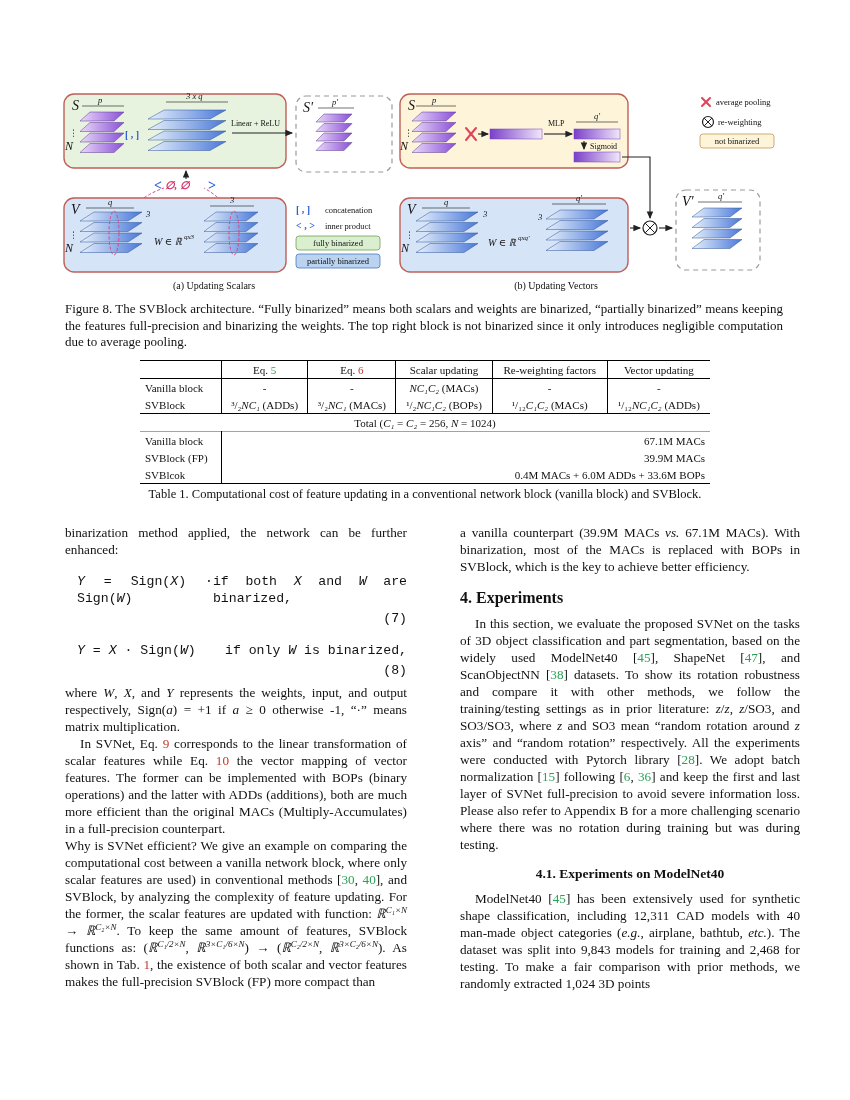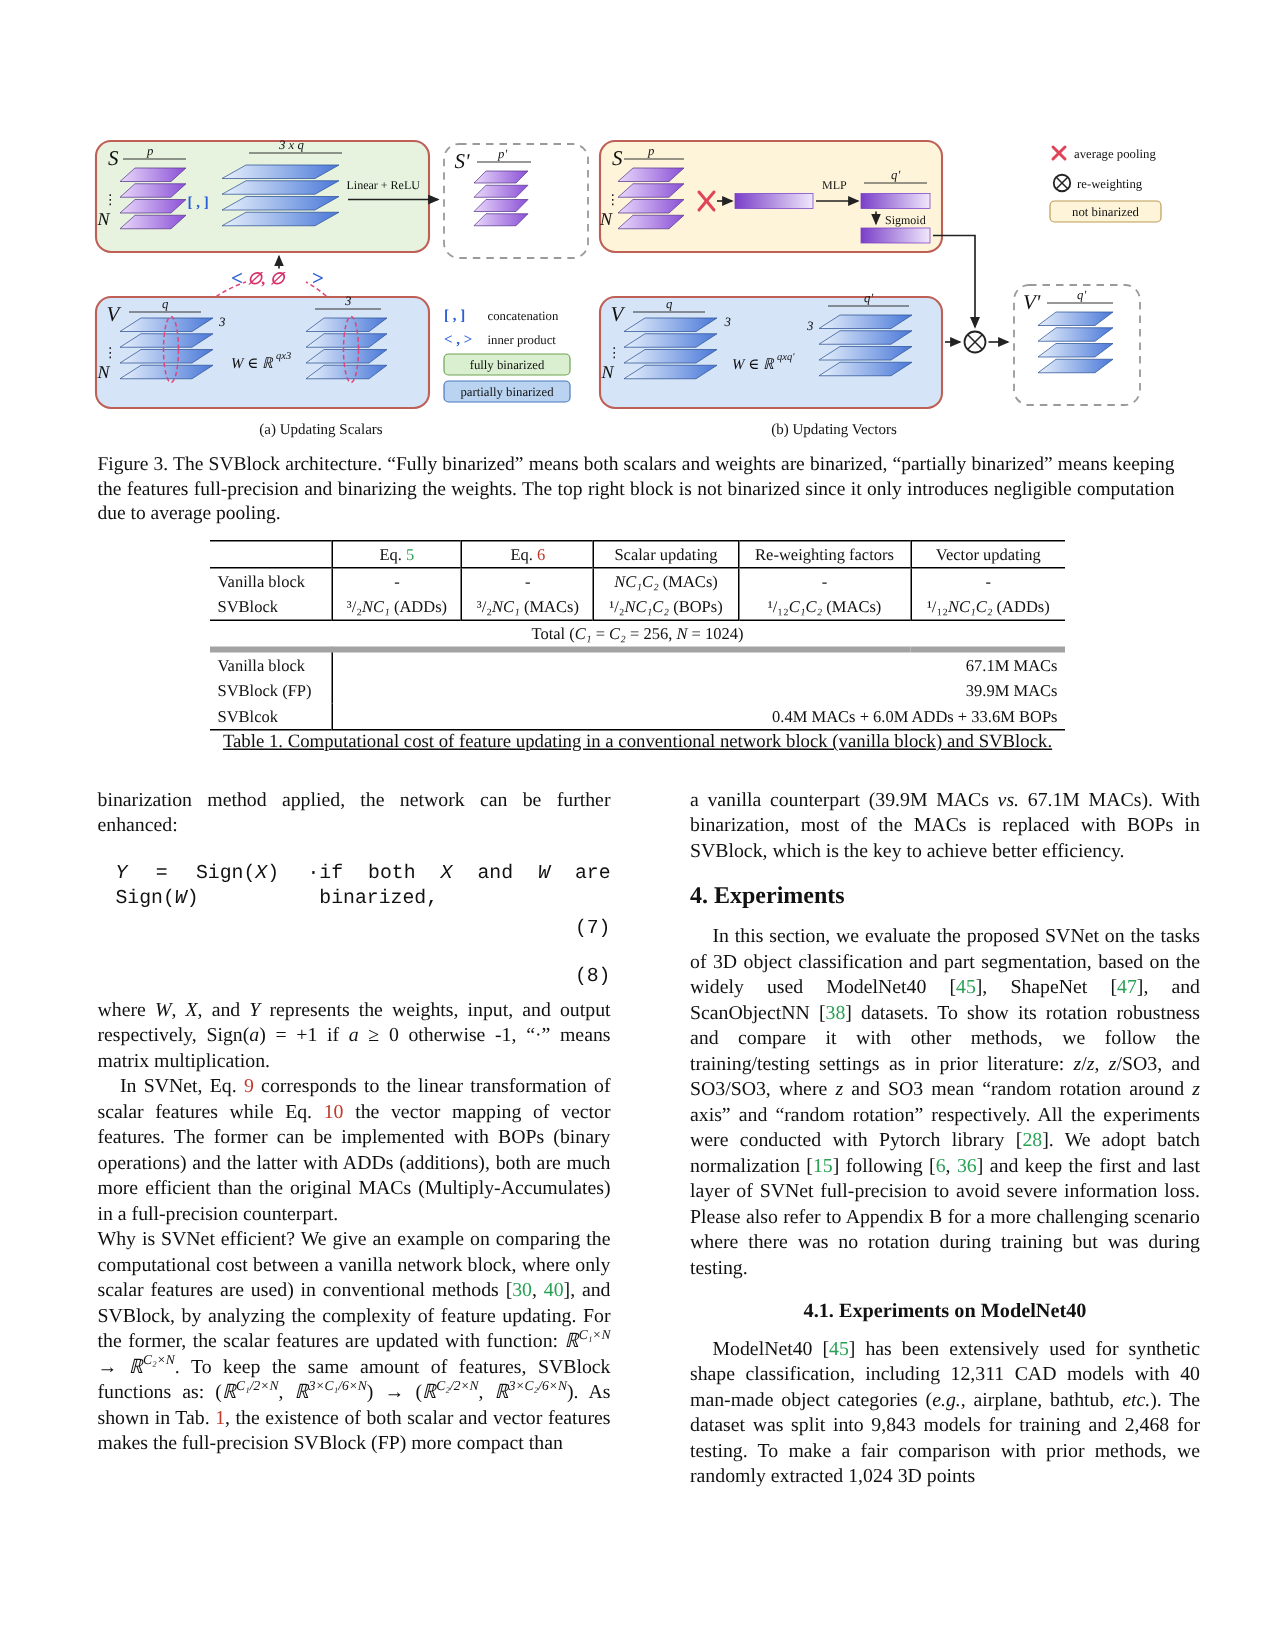--- a/index.html
+++ b/index.html
@@ -12,26 +12,26 @@
 
   .fig-caption { position:absolute; left:65px; top:301px; width:718px;
                  font-size:13px; line-height:16.6px; text-align:justify; }
 
   .tbl-wrap { position:absolute; left:140px; top:360px; width:570px; }
   table.cost { border-collapse:collapse; width:100%; font-size:11px;
                border-top:1.5px solid #000; border-bottom:1.5px solid #000; }
   .cost th, .cost td { padding:2.5px 5px; text-align:center; font-weight:normal; white-space:nowrap; }
   .cost thead tr { border-bottom:1px solid #000; }
   .cost tbody.main { border-bottom:1px solid #000; }
-  .cost tbody.totalsec { border-bottom:4px solid #a3a3a3; }
+  .cost tbody.totalsec { border-bottom:1px solid #a3a3a3; }
   .cost th + th, .cost td + td { border-left:1px solid #000; }
   .cost .lab { text-align:left; }
   .cost .val { text-align:right; }
   .tbl-caption { position:absolute; left:83px; top:487px; width:684px;
-                 text-align:center; font-size:12.5px;text-decoration:underline; }
+                 text-align:center; font-size:12.5px; }
 
   .col { position:absolute; top:524px; font-size:13.2px; line-height:17px; text-align:justify; }
   #col-left  { left:65px;  width:342px; }
   #col-right { left:460px; width:340px; }
   .para { text-indent:15px; margin:0; }
   .para.noindent { text-indent:0; }
   .it { font-style:italic; }
   .bf { font-weight:normal; }
   .cite { color:#2aa055; }
   .ref  { color:#c0392b; }
@@ -251,21 +251,21 @@
   <g transform="translate(294,122)">
     <polygon class="bl" points="12,0 50,0 38,9 0,9"></polygon>
     <polygon class="bl" points="12,10.5 50,10.5 38,19.5 0,19.5"></polygon>
     <polygon class="bl" points="12,21 50,21 38,30 0,30"></polygon>
     <polygon class="bl" points="12,31.5 50,31.5 38,40.5 0,40.5"></polygon>
   </g>
 
   <text class="t-cap" x="158" y="203">(b) Updating Vectors</text>
 </svg>
 
-<div class="fig-caption">Figure 3. The SVBlock architecture. “Fully binarized” means both scalars and weights are binarized, “partially binarized” means keeping the features full-precision and binarizing the weights. The top right block is not binarized since it only introduces negligible computation due to average pooling.</div>
+<div class="fig-caption">Figure 8. The SVBlock architecture. “Fully binarized” means both scalars and weights are binarized, “partially binarized” means keeping the features full-precision and binarizing the weights. The top right block is not binarized since it only introduces negligible computation due to average pooling.</div>
 
 <div class="tbl-wrap">
   <table class="cost">
     <thead>
         <tr>
           <th class="lab"></th>
           <th><span>Eq. </span><span class="cite">5</span></th>
           <th><span>Eq. </span><span class="ref">6</span></th>
           <th><span>Scalar updating</span></th>
           <th><span>Re-weighting factors</span></th>
@@ -316,20 +316,24 @@
 <div id="col-left" class="col">
     <p class="para noindent"><span>binarization method applied, the network can be further enhanced:</span></p>
     <div class="eq">
       <div class="eq-row">
         <span><span class="it">Y</span><span> = Sign(</span><span class="it">X</span><span>) · Sign(</span><span class="it">W</span><span>)</span></span>
         <span><span>if both </span><span class="it">X</span><span> and </span><span class="it">W</span><span> are binarized,</span></span>
       </div>
       <div class="eq-num">(7)</div>
     </div>
     <div class="eq">
+      <div class="eq-row">
+        <span><span class="it">Y</span><span> = </span><span class="it">X</span><span> · Sign(</span><span class="it">W</span><span>)</span></span>
+        <span><span>if only </span><span class="it">W</span><span> is binarized,</span></span>
+      </div>
       <div class="eq-num">(8)</div>
     </div>
     <p class="para noindent"><span>where </span><span class="it">W</span><span>, </span><span class="it">X</span><span>, and </span><span class="it">Y</span><span> represents the weights, input, and output respectively, Sign(</span><span class="it">a</span><span>) = +1 if </span><span class="it">a</span><span> ≥ 0 otherwise -1, “·” means matrix multiplication.</span></p>
     <p class="para"><span>In SVNet, Eq. </span><span class="ref">9</span><span> corresponds to the linear transformation of scalar features while Eq. </span><span class="ref">10</span><span> the vector mapping of vector features. The former can be implemented with BOPs (binary operations) and the latter with ADDs (additions), both are much more efficient than the original MACs (Multiply-Accumulates) in a full-precision counterpart.</span></p>
     <p class="para noindent"><span class="bf">Why is SVNet efficient?</span><span>  We give an example on comparing the computational cost between a vanilla network block, where only scalar features are used) in conventional methods [</span><span class="cite">30</span><span>, </span><span class="cite">40</span><span>], and SVBlock, by analyzing the complexity of feature updating. For the former, the scalar features are updated with function: </span><span class="it">ℝ</span><sup class="it">C₁×N</sup><span> → </span><span class="it">ℝ</span><sup class="it">C₂×N</sup><span>. To keep the same amount of features, SVBlock functions as: (</span><span class="it">ℝ</span><sup class="it">C₁/2×N</sup><span>, </span><span class="it">ℝ</span><sup class="it">3×C₁/6×N</sup><span>) → (</span><span class="it">ℝ</span><sup class="it">C₂/2×N</sup><span>, </span><span class="it">ℝ</span><sup class="it">3×C₂/6×N</sup><span>). As shown in Tab. </span><span class="ref">1</span><span>, the existence of both scalar and vector features makes the full-precision SVBlock (FP) more compact than</span></p>
   </div>
 <div id="col-right" class="col">
     <p class="para noindent"><span>a vanilla counterpart (39.9M MACs </span><span class="it">vs.</span><span>  67.1M MACs). With binarization, most of the MACs is replaced with BOPs in SVBlock, which is the key to achieve better efficiency.</span></p>
     <div class="sec-heading">4. Experiments</div>
     <p class="para"><span>In this section, we evaluate the proposed SVNet on the tasks of 3D object classification and part segmentation, based on the widely used ModelNet40 [</span><span class="cite">45</span><span>], ShapeNet [</span><span class="cite">47</span><span>], and ScanObjectNN [</span><span class="cite">38</span><span>] datasets.  To show its rotation robustness and compare it with other methods, we follow the training/testing settings as in prior literature: </span><span class="it">z</span><span>/</span><span class="it">z</span><span>, </span><span class="it">z</span><span>/SO3, and SO3/SO3, where </span><span class="it">z</span><span> and SO3 mean “random rotation around </span><span class="it">z</span><span> axis” and “random rotation” respectively.  All the experiments were conducted with Pytorch library [</span><span class="cite">28</span><span>]. We adopt batch normalization [</span><span class="cite">15</span><span>] following [</span><span class="cite">6</span><span>, </span><span class="cite">36</span><span>] and keep the first and last layer of SVNet full-precision to avoid severe information loss. Please also refer to Appendix B for a more challenging scenario where there was no rotation during training but was during testing.</span></p>

